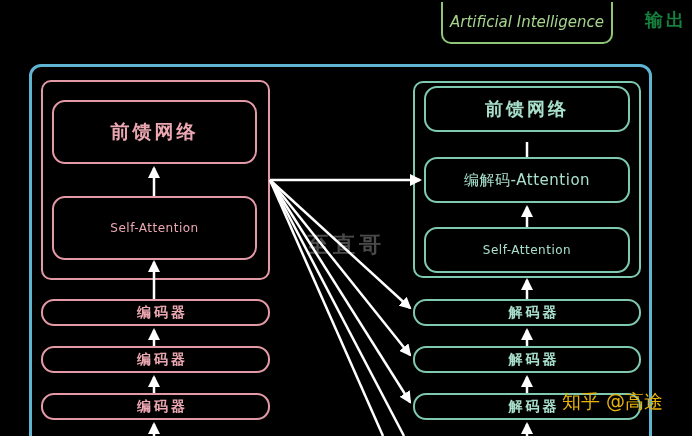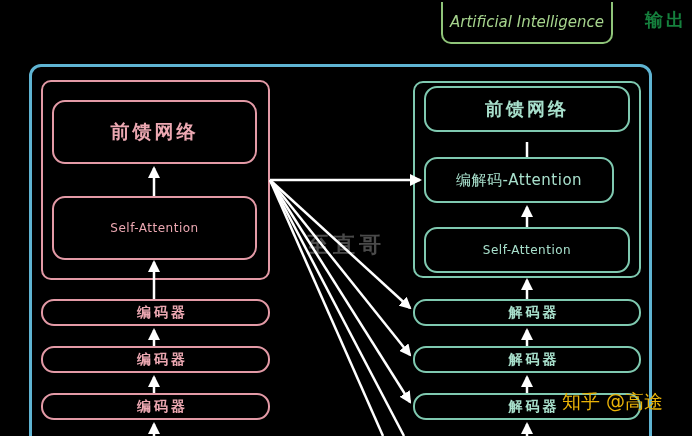--- a/index.html
+++ b/index.html
@@ -40,21 +40,21 @@
   <span class="lbl-sm">编码器</span>
 </div>
 <div class="abs box pink" style="left:41px; top:393px; width:229px; height:27px;">
   <span class="lbl-sm">编码器</span>
 </div>
 
 <div class="abs" style="left:413px; top:81px; width:228px; height:197px; border:2.5px solid #7fc9b0; border-radius:10px;"></div>
 <div class="abs box teal" style="left:424px; top:86px; width:206px; height:46px;">
   <span class="lbl" style="font-size:18px; letter-spacing:3px;">前馈网络</span>
 </div>
-<div class="abs box teal" style="left:424px; top:157px; width:190px; height:46px;">
+<div class="abs box teal" style="left:424px; top:157px; width:206px; height:46px;">
   <span class="lbl-md" style="font-size:15px;">编解码-Attention</span>
 </div>
 <div class="abs box teal" style="left:424px; top:227px; width:206px; height:46px;">
   <span class="lbl-md">Self-Attention</span>
 </div>
 
 <div class="abs box teal" style="left:413px; top:299px; width:228px; height:27px;">
   <span class="lbl-sm">解码器</span>
 </div>
 <div class="abs box teal" style="left:413px; top:346px; width:228px; height:27px;">

